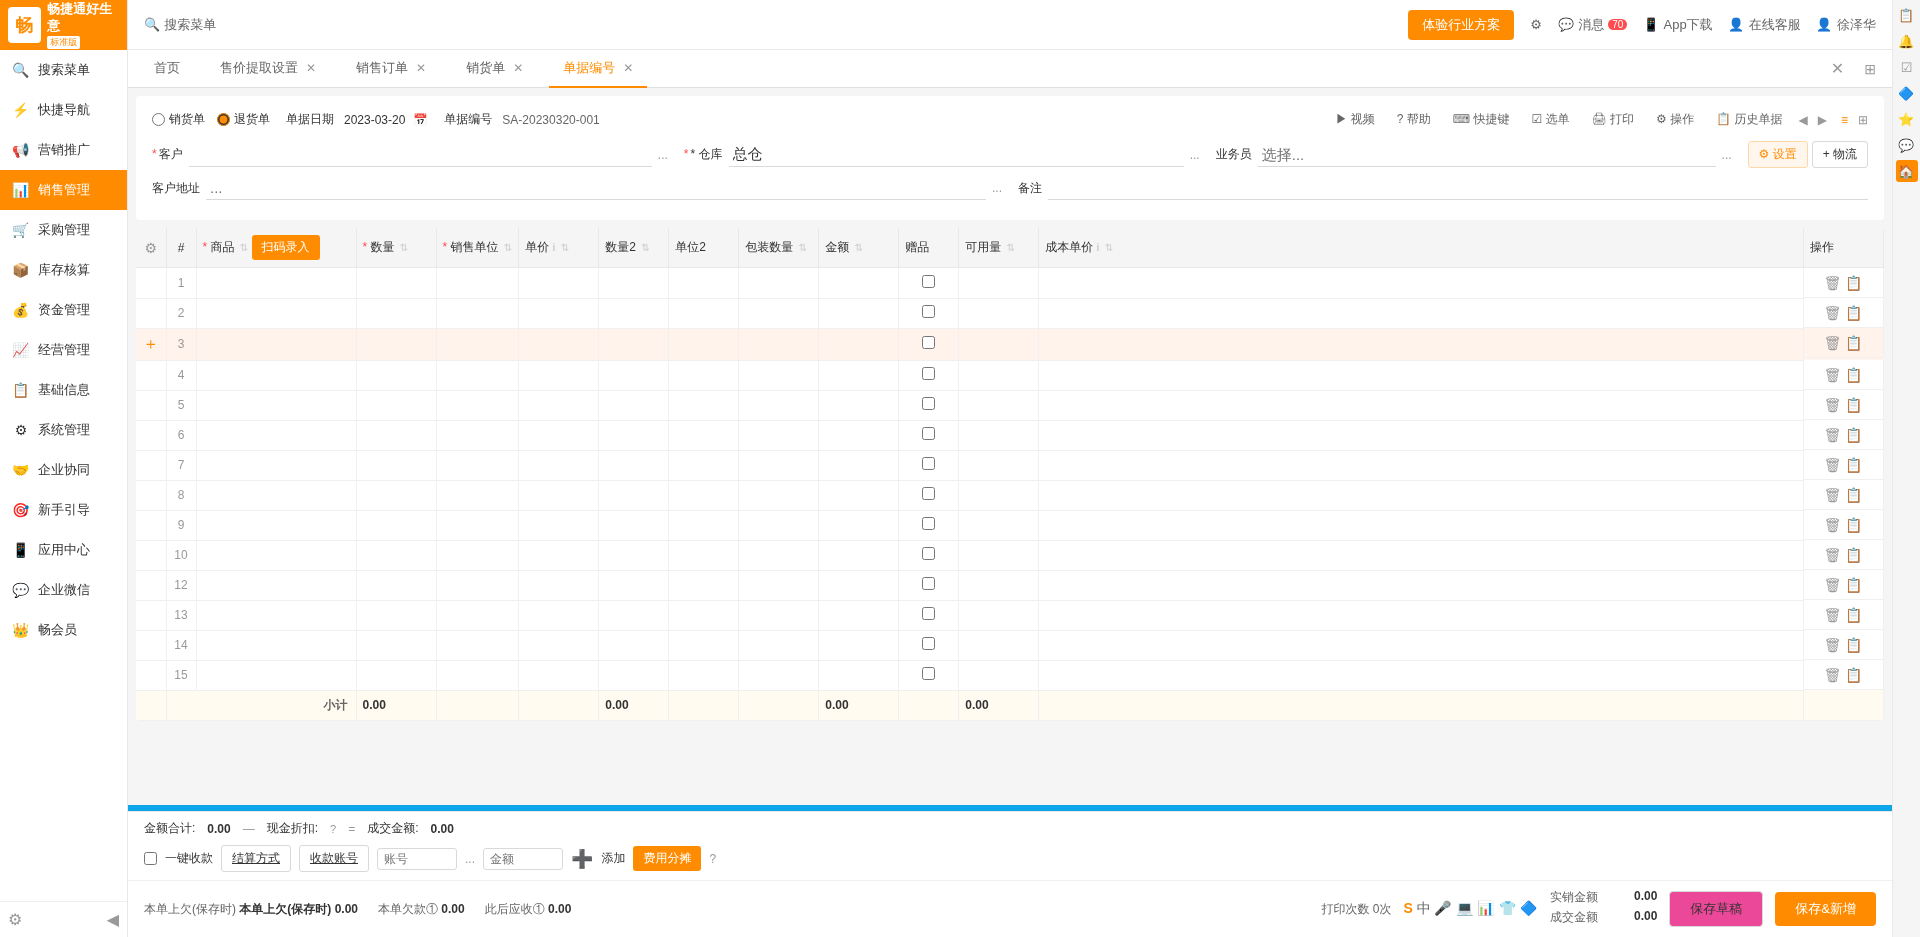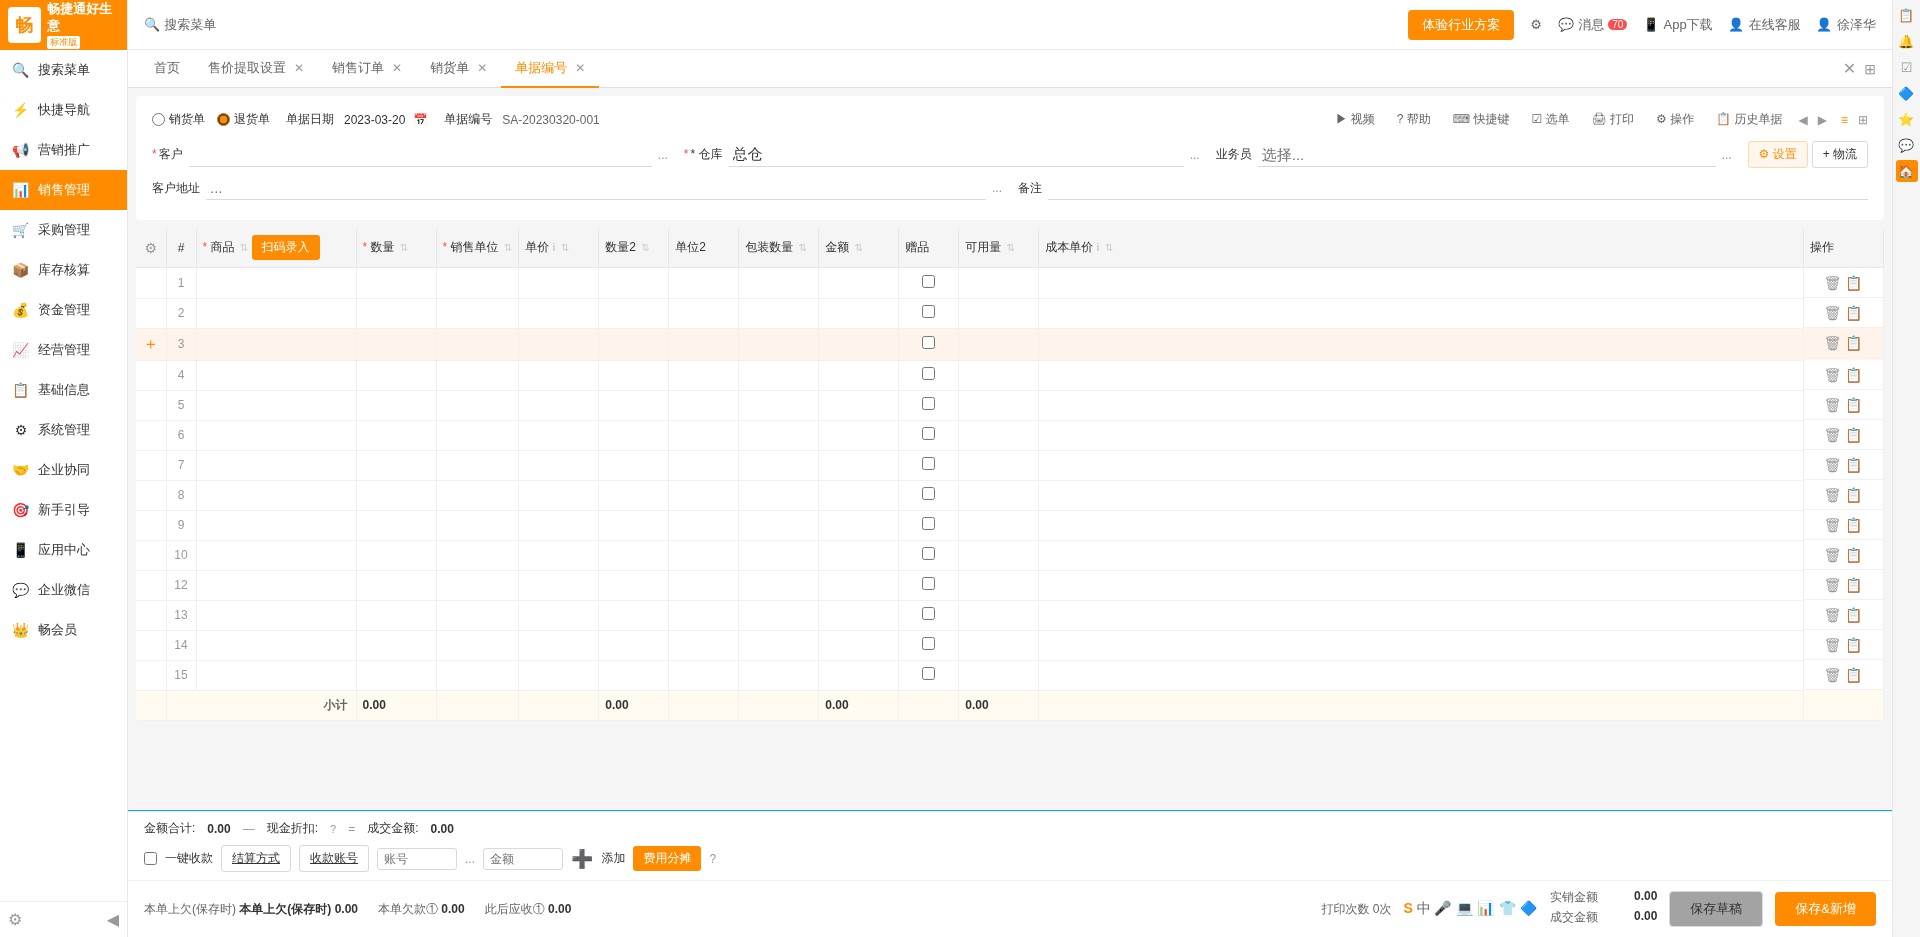--- a/index.html
+++ b/index.html
@@ -21,21 +21,21 @@
     
     .header { background: #fff; height: 50px; display: flex; align-items: center; padding: 0 16px; border-bottom: 1px solid #e8e8e8; justify-content: space-between; }
     .header-left { display: flex; align-items: center; gap: 12px; }
     .header-search { display: flex; align-items: center; gap: 4px; color: #666; font-size: 13px; cursor: pointer; }
     .header-right { display: flex; align-items: center; gap: 16px; color: #666; font-size: 13px; }
     .header-right-item { display: flex; align-items: center; gap: 4px; cursor: pointer; }
     .msg-badge { background: #ff4d4f; color: #fff; border-radius: 10px; font-size: 10px; padding: 0 4px; }
     .btn-trial { background: #ff8c00; color: #fff; border: none; border-radius: 4px; padding: 6px 14px; font-size: 13px; cursor: pointer; }
 
     
-    .tabs { background: #fff; display: flex; align-items: center; border-bottom: 1px solid #e0e0e0; padding: 0 12px; height: 38px; }
+    .tabs { background: #fff; display: flex; align-items: center; border-bottom: 1px solid #e0e0e0; padding: 0 12px; height: 38px; gap: 12px; }
     .tab { padding: 0 14px; height: 38px; display: flex; align-items: center; gap: 6px; font-size: 13px; color: #666; cursor: pointer; border-bottom: 2px solid transparent; }
     .tab.active { color: #ff8c00; border-bottom: 2px solid #ff8c00; background: #fff; }
     .tab-close { color: #999; font-size: 12px; margin-left: 2px; }
 
     
     .form-card { background: #fff; border-radius: 4px; padding: 12px 16px; margin-bottom: 8px; }
 
     
     .form-topbar { display: flex; align-items: center; justify-content: space-between; margin-bottom: 10px; }
     .form-topbar-left { display: flex; align-items: center; gap: 16px; }
@@ -84,21 +84,21 @@
     .footer-row2 { display: flex; align-items: center; gap: 8px; }
     .payment-btn { background: #fff; border: 1px solid #d9d9d9; color: #333; padding: 4px 10px; border-radius: 3px; cursor: pointer; font-size: 12px; text-decoration: underline; }
     .fee-split-btn { background: #ff8c00; color: #fff; border: none; border-radius: 3px; padding: 4px 10px; font-size: 12px; cursor: pointer; }
     .add-btn-sm { color: #ff8c00; cursor: pointer; font-size: 18px; }
     .footer-bottom { display: flex; align-items: center; justify-content: space-between; padding: 8px 16px; background: #fff; border-top: 1px solid #f0f0f0; }
     .footer-bottom-left { display: flex; gap: 20px; color: #666; font-size: 12px; }
     .summary-box { text-align: right; }
     .summary-item { display: flex; justify-content: space-between; gap: 36px; font-size: 12px; margin-bottom: 3px; }
     .summary-label { color: #666; }
     .summary-value { color: #333; font-weight: bold; }
-    .btn-save-draft { background: #a3a3a3; border: 1px solid #d9d9d9; color: #333; padding: 8px 20px; border-radius: 4px; cursor: pointer; font-size: 13px; }
+    .btn-save-draft { background: #ec4899; border: 1px solid #d9d9d9; color: #333; padding: 8px 20px; border-radius: 4px; cursor: pointer; font-size: 13px; }
     .btn-save-new { background: #ff8c00; color: #fff; border: none; border-radius: 4px; padding: 8px 20px; font-size: 13px; cursor: pointer; }
     .right-panel { width: 28px; background: #f5f5f5; display: flex; flex-direction: column; align-items: center; padding: 4px 0; gap: 4px; border-left: 1px solid #e8e8e8; }
     .right-panel-icon { width: 22px; height: 22px; display: flex; align-items: center; justify-content: center; color: #999; cursor: pointer; font-size: 13px; }
     .right-panel-icon.active { background: #ff8c00; color: #fff; border-radius: 3px; }
     .col-sort { color: #ccc; font-size: 10px; cursor: pointer; margin-left: 2px; }
     .info-icon { color: #bbb; cursor: pointer; font-size: 11px; }
     .gear-icon-sm { color: #999; cursor: pointer; font-size: 14px; }
   </style>
 </head>
 <body>
@@ -653,21 +653,21 @@
               <td>0.00</td>
               <td></td>
               <td></td>
             </tr>
           </tbody>
         </table>
       </div>
 
     </div>
 
-    <div style="background:#fff;border-top:1px solid #0ea5e9;">
+    <div style="background:#fff;border-top:6px solid #0ea5e9;">
       <div class="footer-area">
         <div class="footer-row1">
           <span class="footer-label">金额合计:</span>
           <span class="footer-value">0.00</span>
           <span class="footer-dash">—</span>
           <span class="footer-label">现金折扣:</span>
           <span style="color:#999;font-size:11px;cursor:pointer;">?</span>
           <span class="footer-eq">=</span>
           <span class="footer-label">成交金额:</span>
           <span class="footer-value">0.00</span>

